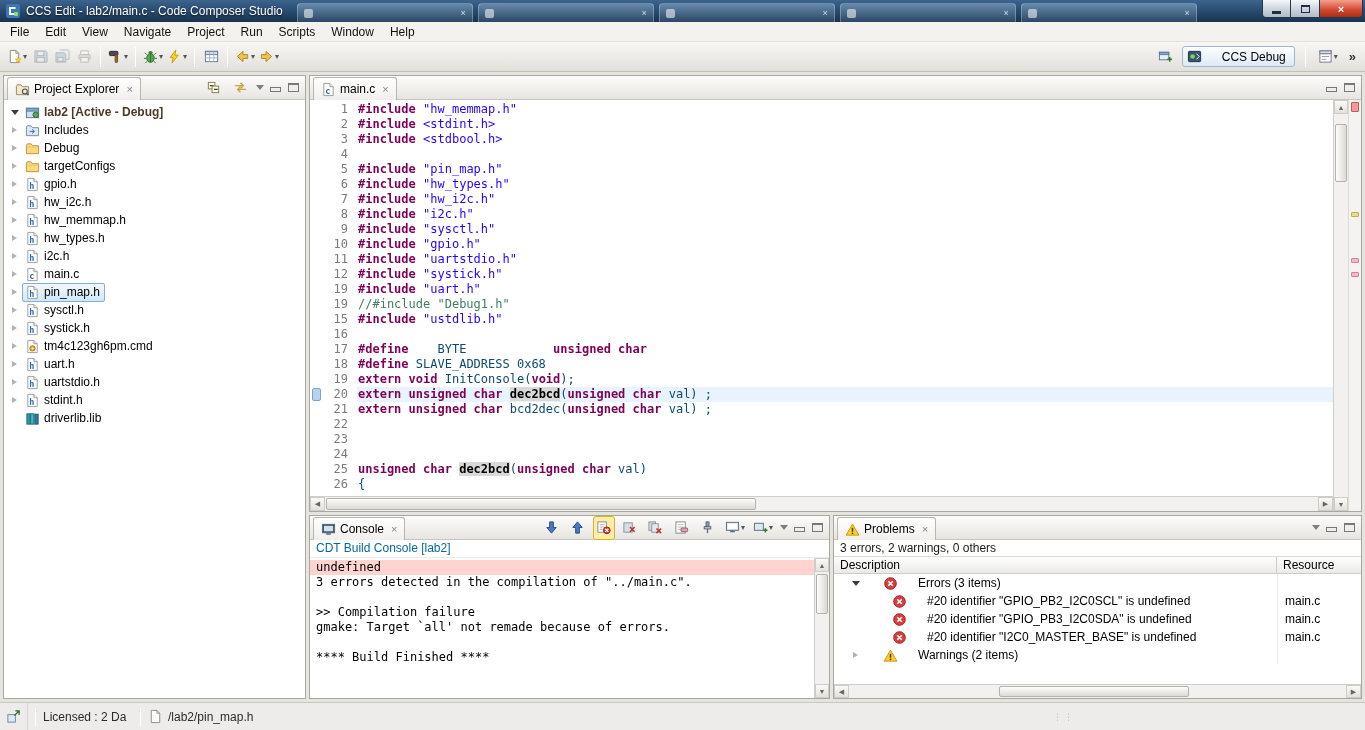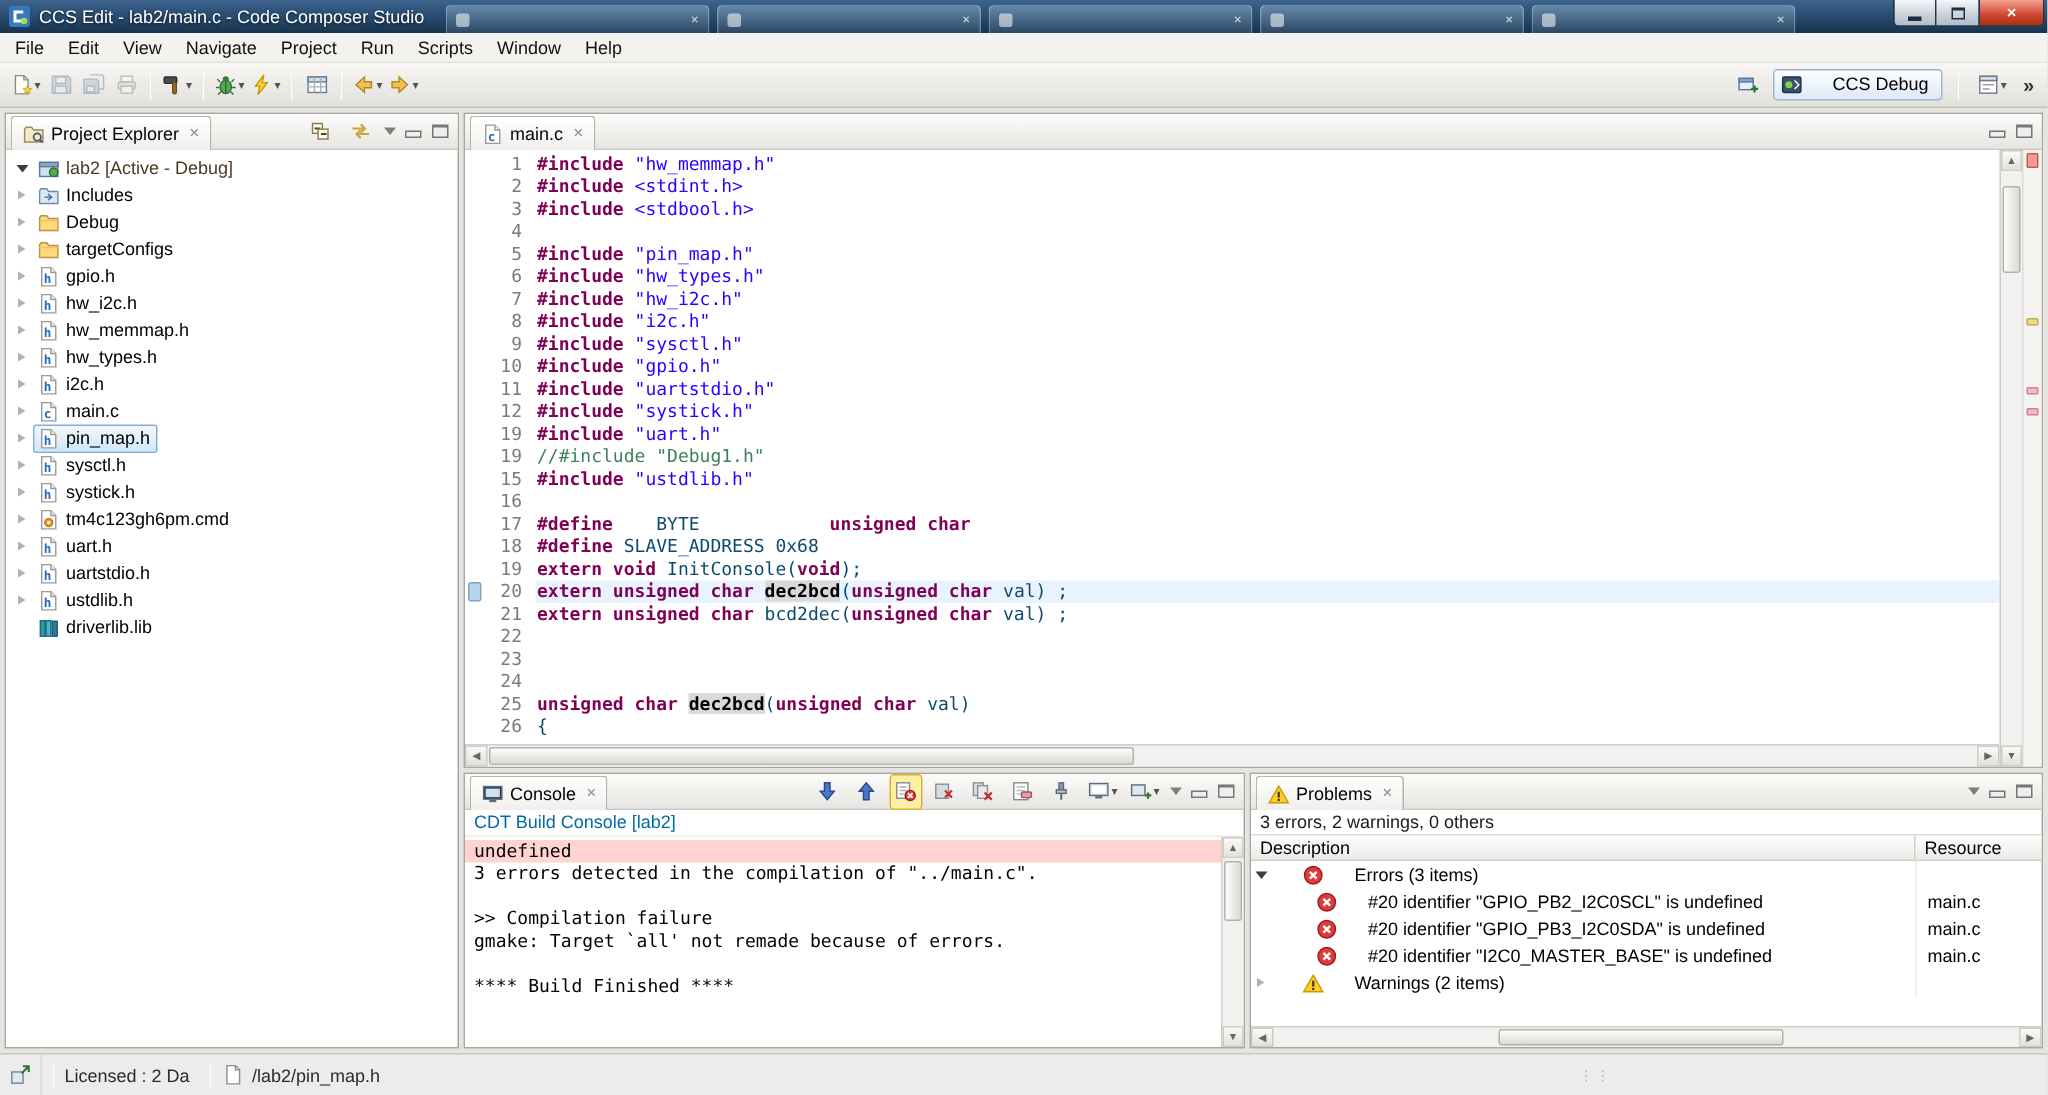--- a/index.html
+++ b/index.html
@@ -30,21 +30,21 @@
 
 
 .toolbar{height:30px;background:linear-gradient(#f8f7f5,#e2e0db);border-bottom:1px solid #c2bfb8;display:flex;align-items:center;padding:0 5px;flex:none}
 .tgroups{display:flex;align-items:center;height:100%}
 .tbtn{height:24px;min-width:22px;display:flex;align-items:center;justify-content:center;gap:1px;border-radius:3px;padding:0 2px}
 .tbtn.disabled{opacity:.4}
 .tbtn.hl{background:#fdeea6;border:1px solid #d8b42e}
 .drop{font-size:8px;color:#555;line-height:8px}
 .tsep{width:1px;height:20px;background:#c6c3bc;margin:0 5px;border-right:1px solid #fff}
 .tright{margin-left:auto;display:flex;align-items:center;gap:5px}
-.persp{display:flex;align-items:flex-start;gap:20px;border:1px solid #9bb7d3;background:linear-gradient(#fefeff,#dde9f5);border-radius:3px;padding:2px 8px 2px 4px}
+.persp{display:flex;align-items:center;gap:20px;border:1px solid #9bb7d3;background:linear-gradient(#fefeff,#dde9f5);border-radius:3px;padding:2px 8px 2px 4px}
 .overflow{font-size:13px;color:#333;padding:0 4px;font-weight:bold}
 
 
 .main{flex:1;display:flex;gap:3px;padding:3px;min-height:0}
 .panel{background:#fff;border:1px solid #a9a7a2;display:flex;flex-direction:column;min-width:0;min-height:0}
 .ptabs{height:24px;background:linear-gradient(#fcfcfb,#e7e5e1);border-bottom:1px solid #c9c6c0;display:flex;align-items:flex-end;padding-left:3px;flex:none}
 .ptab{height:23px;display:flex;align-items:center;gap:4px;padding:0 7px;background:linear-gradient(#ffffff,#f0efec);border:1px solid #b9b6b0;border-bottom:none;border-radius:3px 3px 0 0;position:relative;top:1px;white-space:nowrap}
 .tclose{color:#888;font-size:11px;margin-left:3px}
 .ptools{margin-left:auto;display:flex;align-items:center;gap:5px;padding-right:5px;align-self:center}
 .vbtn{width:13px;height:11px;position:relative}
@@ -57,21 +57,21 @@
 
 .explorer{width:303px;flex:none}
 .tree{flex:1;padding-top:3px;overflow:hidden}
 .trow{height:18px;display:flex;align-items:center;padding-left:5px;white-space:nowrap}
 .trow.child{}
 .tarrow{width:11px;height:11px;display:flex;align-items:center;justify-content:center;margin-right:2px;flex:none}
 .tri-col{width:0;height:0;border-top:3.5px solid transparent;border-bottom:3.5px solid transparent;border-left:5px solid #b2b2b2}
 .tri-exp{width:0;height:0;border-left:4px solid transparent;border-right:4px solid transparent;border-top:5px solid #3c3c3c}
 .rowbody{display:flex;align-items:center;gap:4px;padding:1px 4px 1px 2px;border:1px solid transparent;border-radius:2px}
 .rowbody.sel{background:linear-gradient(#f3f9fd,#d0e7f8);border-color:#84add8}
-.proj-label{font-weight:normal;color:#4d3a25}
+.proj-label{font-weight:bold;color:#4d3a25}
 
 
 .rightcol{flex:1;display:flex;flex-direction:column;gap:3px;min-width:0}
 .editor{height:437px;flex:none}
 .edbody{flex:1;display:flex;min-height:0}
 .edmain{flex:1;display:flex;flex-direction:column;min-width:0}
 .code{flex:1;overflow:hidden;padding-top:2px;font-family:"DejaVu Sans Mono",monospace;font-size:12px;line-height:15px}
 .code-line{display:flex;height:15px}
 .ann{width:15px;flex:none}
 .caret-mark{display:block;width:9px;height:13px;margin:1px 2px;background:#b7d3ee;border:1px solid #7fa3c8;border-radius:2px}
@@ -106,21 +106,21 @@
 .cline.hl{background:#ffd3cf;margin-left:-6px;padding-left:6px}
 
 
 .problems{flex:1}
 .psummary{height:16px;padding:1px 6px;flex:none;color:#1a1a1a}
 .pheader{height:18px;display:flex;flex:none;background:linear-gradient(#fefefe,#ebeae7);border-top:1px solid #dcdad6;border-bottom:1px solid #cfcdc8}
 .pcol-desc{flex:1;padding:1px 6px;border-right:1px solid #cfcdc8}
 .pcol-res{width:84px;padding:1px 6px}
 .prows{flex:1;overflow:hidden}
 .prow{height:18px;display:flex;align-items:center}
-.pdesc{flex:1;display:flex;align-items:center;gap:20px;padding-left:1px;overflow:hidden;white-space:nowrap}
+.pdesc{flex:1;display:flex;align-items:center;gap:20px;padding-left:16px;overflow:hidden;white-space:nowrap}
 .pres{width:84px;padding-left:7px;border-left:1px solid #eceae6;align-self:stretch;display:flex;align-items:center}
 .pindent{width:22px;flex:none}
 .hscroll2{height:14px;border-top:1px solid #d0cec9;background:#f2f1ef;display:flex;align-items:center;flex:none}
 .hthumb2{height:11px;width:190px;margin-left:150px;background:linear-gradient(#fdfdfd,#dcdad5);border:1px solid #b5b2ac;border-radius:2px}
 .hspace{flex:1}
 
 
 .statusbar{height:28px;background:#edecea;border-top:1px solid #c9c7c2;display:flex;align-items:center;color:#2b2b2b;flex:none}
 .sb-corner{width:28px;height:100%;display:flex;align-items:center;justify-content:center;border-right:1px solid #d8d6d2;flex:none}
 .sb-sep{width:1px;height:18px;background:#cfcdc8;margin:0 7px;border-right:1px solid #fff;flex:none}
@@ -604,21 +604,21 @@
               <span class="tri-col"></span>
             </span>
             <span class="rowbody">
               <span class="ic">
                 <svg viewBox="0 0 16 16">
                   <path d="M3 1.5h6.5l3.5 3.5v9.5H3z" fill="#fff" stroke="#9a9a9a"></path>
                   <path d="M9.5 1.5V5H13" fill="#eee" stroke="#9a9a9a"></path>
                   <text x="4.5" y="12.5" font-family="monospace" font-size="9" font-weight="bold" fill="#2969b0">h</text>
                 </svg>
               </span>
-              <span>ustdlib.h</span>
+              <span>stdint.h</span>
             </span>
           </div>
           <div class="trow child">
             <span class="tarrow"></span>
             <span class="rowbody">
               <span class="ic">
                 <svg viewBox="0 0 16 16">
                   <rect x="2" y="3" width="3.5" height="11" fill="#2e9aa8" stroke="#1a6a78"></rect>
                   <rect x="6" y="3" width="3.5" height="11" fill="#49b4c2" stroke="#1a6a78"></rect>
                   <rect x="10.5" y="3.4" width="3.5" height="10.6" fill="#2e7a9a" stroke="#1a5a78"></rect>

